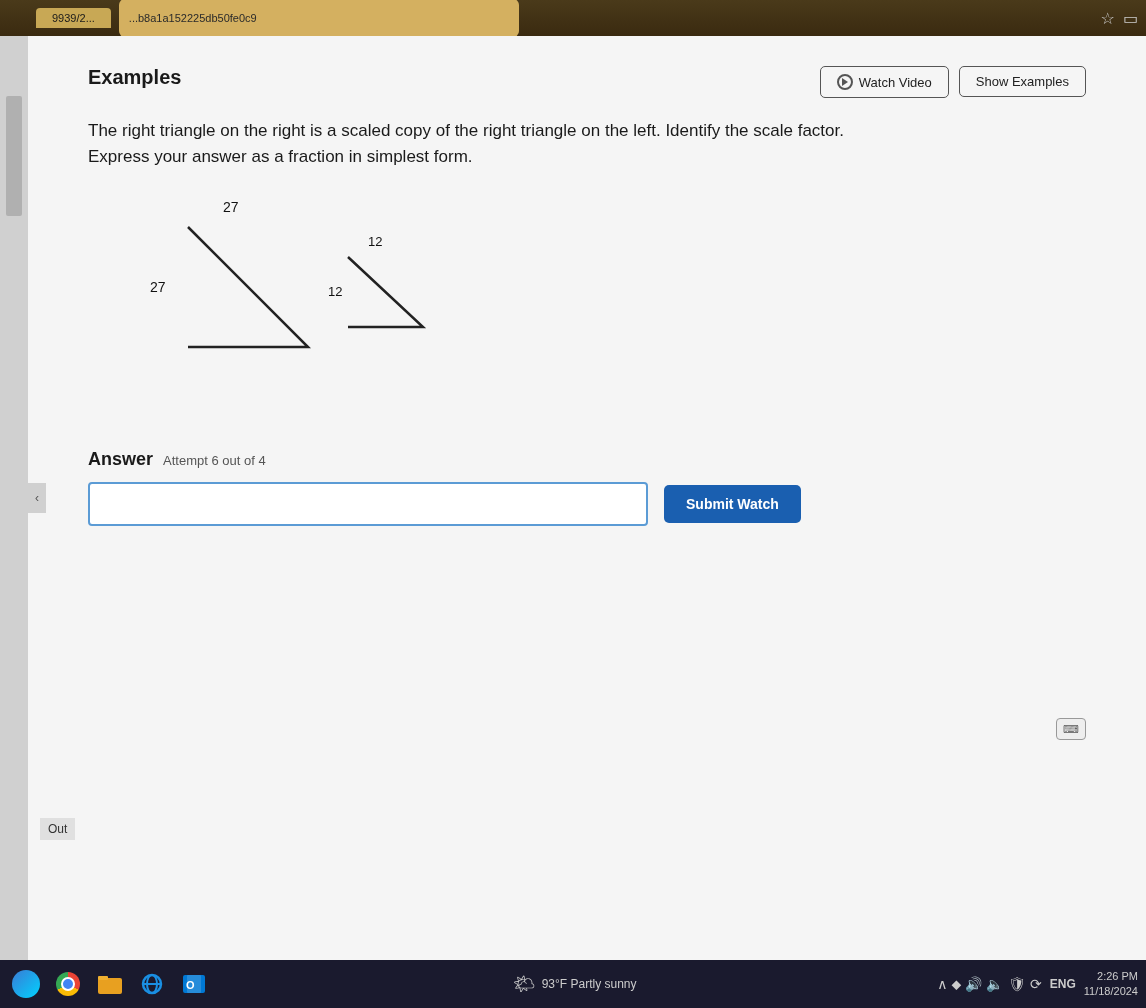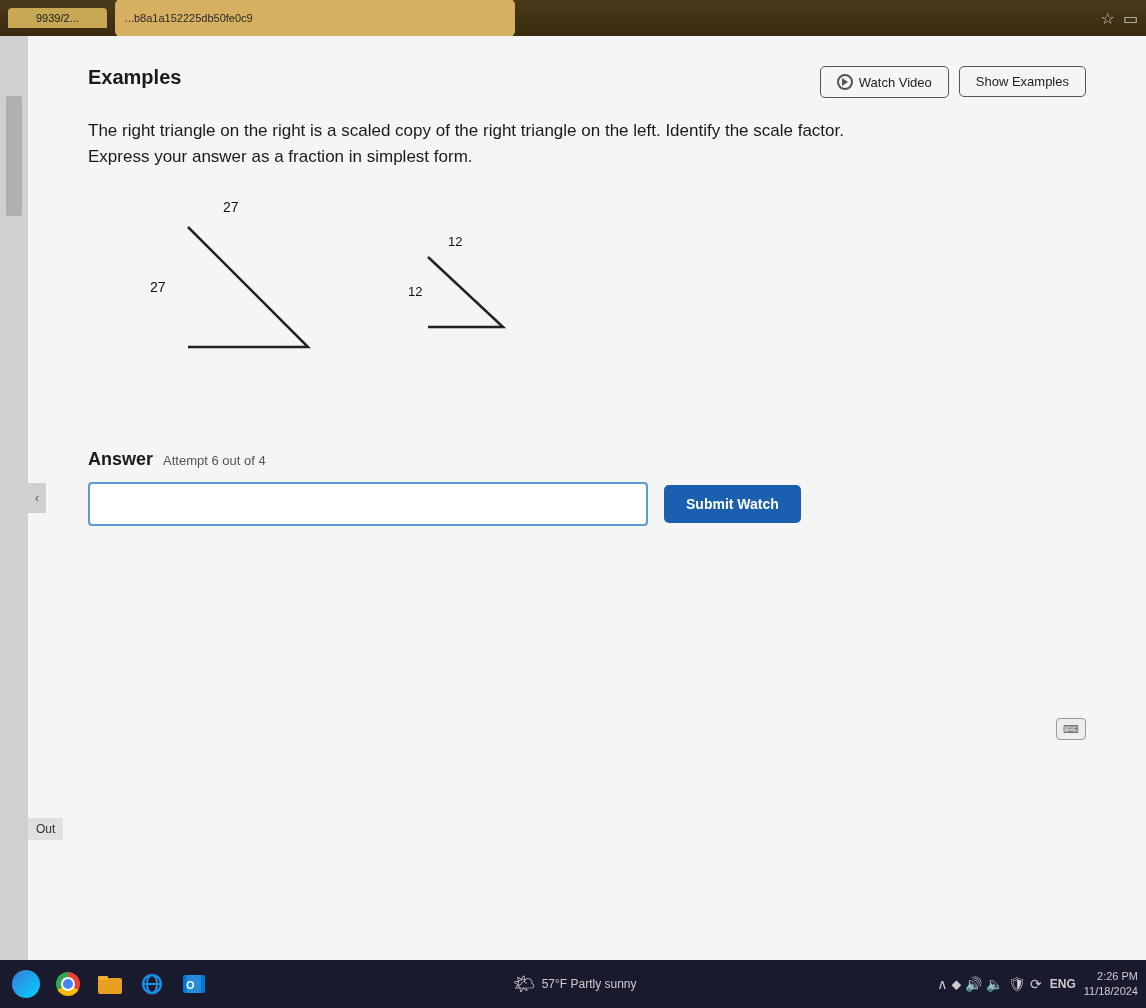--- a/index.html
+++ b/index.html
@@ -17,25 +17,26 @@
       background: linear-gradient(to bottom, #4a3a1a, #3a2a10);
       display: flex;
       align-items: center;
       padding: 0 8px;
       gap: 8px;
     }
     .title-bar-tab {
       background: #c8a855;
       color: #1a1a1a;
       font-size: 11px;
-      padding: 4px 28px;
+      padding: 4px 16px;
       border-radius: 4px 4px 0 0;
       display: flex;
       align-items: center;
       gap: 6px;
+      margin-left: 28px;
     }
     .title-bar-url {
       background: #d4b060;
       color: #2a2a2a;
       font-size: 11px;
       padding: 13px 10px;
       border-radius: 6px;
       flex: 1;
       max-width: 400px;
     }
@@ -147,21 +148,20 @@
       font-size: 17px;
       color: #1a1a1a;
       line-height: 1.5;
       max-width: 780px;
       margin-bottom: 30px;
     }
 
     
     .triangles-area {
       display: flex;
-      gap: 80px;
       align-items: center;
       margin-bottom: 50px;
       padding-left: 60px;
     }
 
     .triangle-container {
       position: relative;
     }
 
     svg.triangle-svg {
@@ -259,21 +259,21 @@
       align-items: center;
       justify-content: center;
       cursor: pointer;
       font-size: 12px;
       color: #555;
     }
 
     
     .signout-label {
       position: absolute;
-      left: 0;
+      left: 12px;
       bottom: 120px;
       font-size: 12px;
       color: #333;
       padding: 4px 8px;
       background: #e0e0e0;
     }
 
     
     .taskbar {
       height: 48px;
@@ -503,21 +503,21 @@
     <svg width="26" height="26" viewBox="0 0 26 26">
       <rect x="2" y="4" width="22" height="18" rx="2" fill="#0078d4"></rect>
       <rect x="6" y="4" width="14" height="18" rx="1" fill="#fff" opacity="0.15"></rect>
       <text x="5" y="18" font-size="11" fill="#fff" font-weight="bold">O</text>
     </svg>
   </div>
 
   <div class="taskbar-center">
     <div class="taskbar-weather">
       <span class="weather-icon">🌤</span>
-      <span>57°F Partly sunny</span>
+      <span>93°F Partly sunny</span>
     </div>
   </div>
 
   <div class="taskbar-right">
     <div class="taskbar-system-icons">
       <span>∧</span>
       <span>⬥</span>
       <span>🔊</span>
       <span>🔈</span>
       <span>🛡</span>

